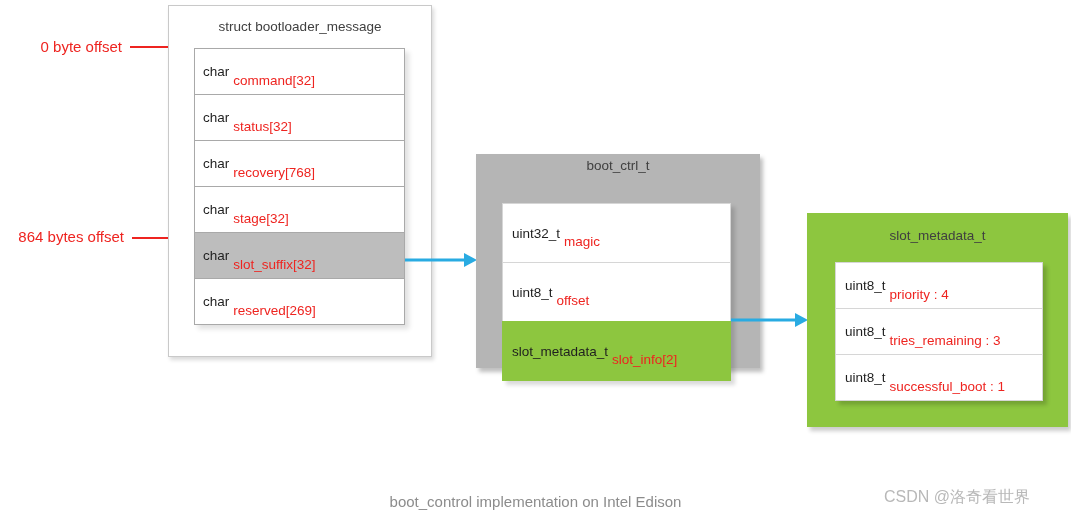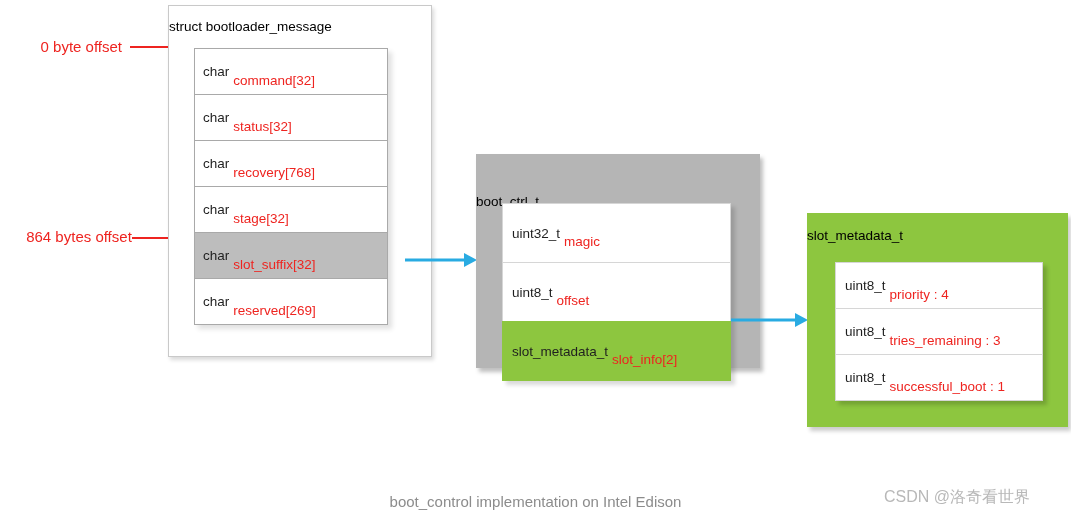--- a/index.html
+++ b/index.html
@@ -5,47 +5,47 @@
   html,body { margin:0; padding:0; background:#ffffff; }
   #canvas {
     position:relative; width:1071px; height:517px; background:#ffffff;
     font-family:"Liberation Sans","DejaVu Sans",sans-serif; overflow:hidden;
     color:#1f1f1f;
   }
   .abs { position:absolute; }
 
   
   .box-title {
-    position:absolute; left:0; right:0; text-align:left;
-    font-size:13.5px; color:#000000; white-space:nowrap;
+    position:absolute; left:0; right:0; text-align:center;
+    font-size:13.5px; color:#404040; white-space:nowrap;
   }
 
   #left-box {
     left:168px; top:5px; width:262px; height:350px;
     background:#ffffff; border:1px solid #c9c9c9;
     box-shadow:2px 3px 4px rgba(0,0,0,0.15);
   }
   #left-box .box-title { top:13px; }
-  #left-rows { position:absolute; left:25px; top:42px; width:194px;
+  #left-rows { position:absolute; left:25px; top:42px; width:211px;
                box-shadow:4px 4px 5px rgba(0,0,0,0.12); }
   .lrow {
     height:47px; box-sizing:border-box; border:1px solid #a9a9a9;
     margin-top:-1px; background:#ffffff;
     display:flex; align-items:center; padding-left:8px;
     font-size:13.5px; white-space:nowrap;
   }
   .lrow:first-child { margin-top:0; }
   .lrow.hl-gray { background:var(--rowgray,#bdbdbd); }
 
   #mid-box {
     left:476px; top:154px; width:284px; height:214px;
     background:var(--boxgray,#b5b5b5);
     box-shadow:3px 4px 4px rgba(0,0,0,0.25);
   }
-  #mid-box .box-title { top:4px;margin-top:36px; }
+  #mid-box .box-title { top:4px; }
   #mid-rows { position:absolute; left:26px; top:49px; width:229px;
               box-shadow:4px 4px 4px rgba(0,0,0,0.15); }
   .mrow {
     height:60px; box-sizing:border-box; border:1px solid #d6d6d6;
     margin-top:-1px; background:#ffffff;
     display:flex; align-items:center; padding-left:9px;
     font-size:13.5px; white-space:nowrap;
   }
   .mrow:first-child { margin-top:0; }
   .mrow.hl-green { background:var(--green,#8dc63f); border-color:var(--green,#8dc63f); }
@@ -104,21 +104,21 @@
 <body>
 
 <div id="canvas">
 
   <div class="offset-label" style="left:0; top:38px; width:122px;text-align:right;">0 byte offset</div>
   <div class="arrow red-arrow" style="left:130px; top:39px; width:61px;">
     <span class="line"></span>
     <span class="head"></span>
   </div>
 
-  <div class="offset-label" style="left:17px; top:228px; width:124px;text-align:center;">864 bytes offset</div>
+  <div class="offset-label" style="left:0; top:228px; width:124px;">864 bytes offset</div>
   <div class="arrow red-arrow" style="left:132px; top:230px; width:59px;">
     <span class="line"></span>
     <span class="head"></span>
   </div>
 
   <div class="abs" id="left-box">
     <div class="box-title">struct bootloader_message</div>
     <div id="left-rows">
       <div class="lrow">
         <span class="typ">char</span>

